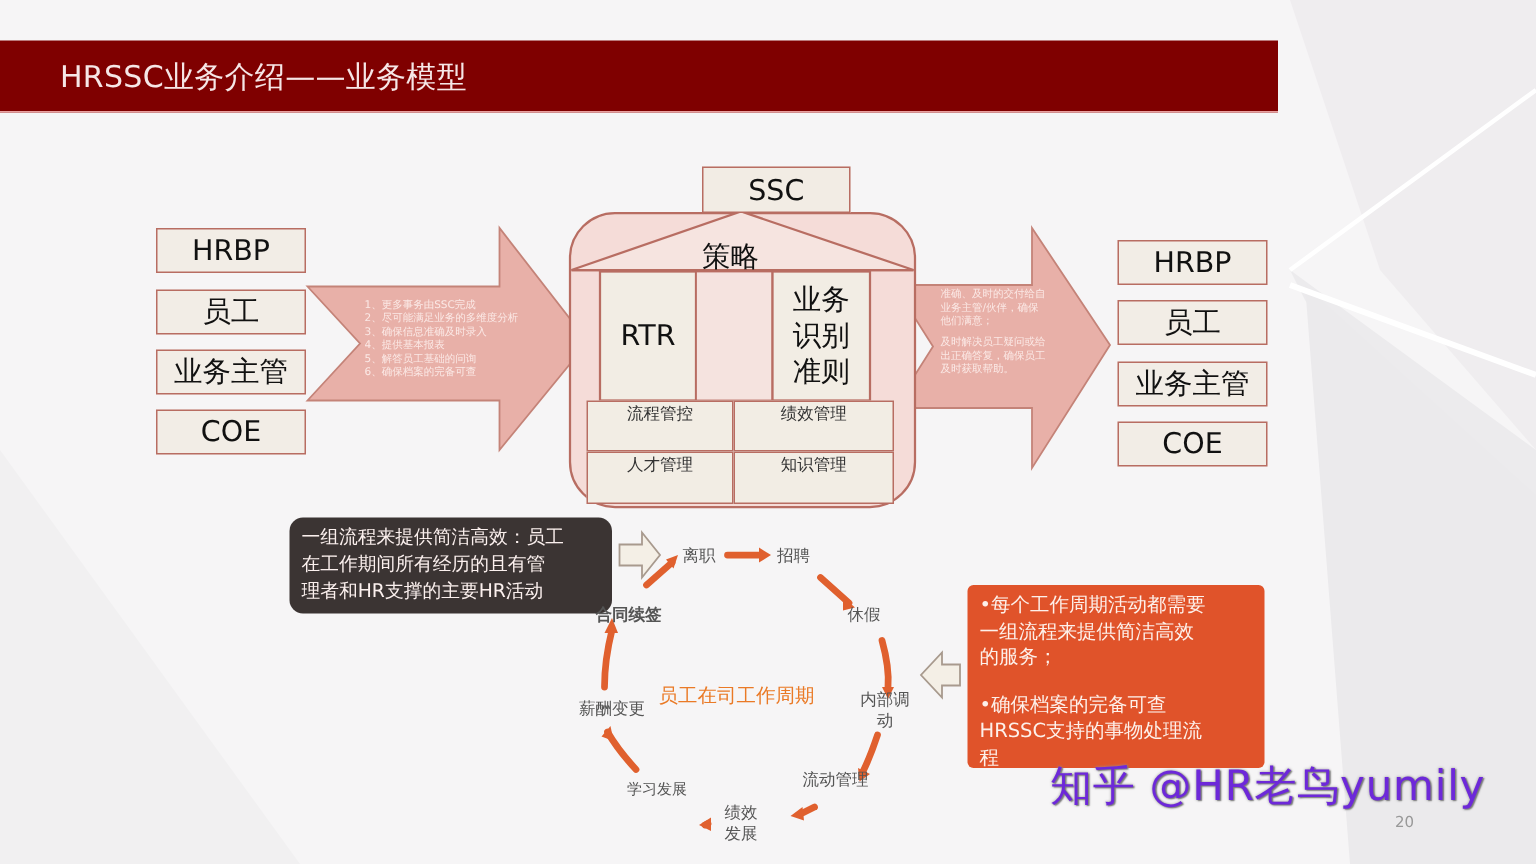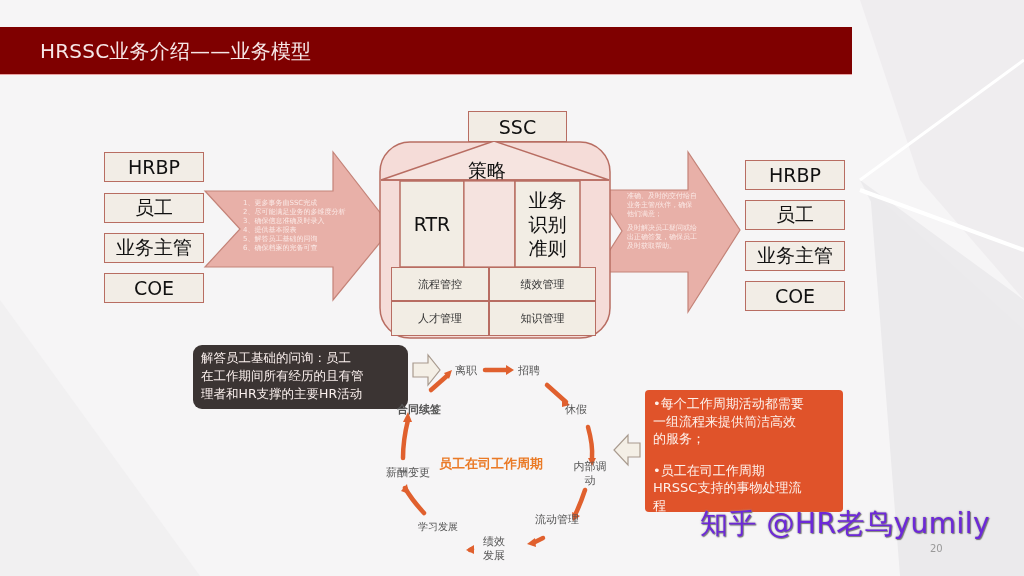--- a/index.html
+++ b/index.html
@@ -31,35 +31,35 @@
   .arrow-text div { white-space: nowrap; }
   .ssc-box {
     position: absolute; left: 451px; top: 111px; width: 99px; height: 31px;
     background: #f2ece4; border: 1.5px solid #b86d62;
     display: flex; align-items: center; justify-content: center;
     font-size: 19px; color: #111; margin-left: 17px;
   }
   .label-abs { position: absolute; display: flex; align-items: center; justify-content: center; color: #111; }
   .cell {
     position: absolute; background: #f2ede4; border: 1.5px solid #b86d62;
-    display: flex; align-items: center; justify-content: center;
+    display: flex; align-items: flex-start; justify-content: center;
     font-size: 11px; color: #333;
   }
   .dark-box {
     position: absolute; left: 193px; top: 345px; width: 215px; height: 64px;
     background: #3b3433; border-radius: 9px;
     color: #fbf0ee; font-size: 12.5px; line-height: 18px; padding: 4px 8px;
   }
   .orange-box {
     position: absolute; left: 645px; top: 390px; width: 198px; height: 122px;
     background: #e0532a; border-radius: 4px;
     color: #fdf0ea; font-size: 13px; line-height: 17.5px; padding: 5px 8px;
   }
   .cycle-label { position: absolute; font-size: 11px; color: #555; text-align: center; line-height: 14px; }
-  .cycle-center { position: absolute; left: 439px; top: 455px; font-size: 13px; color: #ea7a26; font-weight: bold; }
+  .cycle-center { position: absolute; left: 439px; top: 455px; font-size: 13px; color: #ea7a26; font-weight: normal; }
   .watermark {
     position: absolute; left: 700px; top: 505px; font-size: 28px; color: #6d28d9;
     text-shadow: 1px 1px 1px #777, 0 0 2px #999; letter-spacing: 0.5px;
   }
   .page-num { position: absolute; left: 930px; top: 543px; font-size: 10px; color: #999; }
 </style>
 </head>
 <body>
 
 <svg class="svgbase" viewBox="0 0 1024 576">
@@ -181,21 +181,21 @@
     <span>绩效管理</span>
   </div>
 <div class="cell" style="left:391px; top:301px; width:98px; height:35px;">
     <span>人才管理</span>
   </div>
 <div class="cell" style="left:489px; top:301px; width:107px; height:35px;">
     <span>知识管理</span>
   </div>
 
 <div class="dark-box">
-  <div>解答员工基础的问询：员工</div>
+  <div>一组流程来提供简洁高效：员工</div>
   <div>在工作期间所有经历的且有管</div>
   <div>理者和HR支撑的主要HR活动</div>
 </div>
 
 <div class="cycle-label" style="left:455px; top:364px;">离职</div>
 <div class="cycle-label" style="left:518px; top:364px;">招聘</div>
 <div class="cycle-label" style="left:565px; top:403px;">休假</div>
 <div class="cycle-label" style="left:570px; top:460px; width:40px;">
   <span>内部调动</span>
 </div>
@@ -209,19 +209,19 @@
 <div class="cycle-label" style="left:386px; top:466px;">薪酬变更</div>
 <div class="cycle-label" style="left:397px; top:403px;font-weight:bold;">合同续签</div>
 
 <div class="cycle-center">员工在司工作周期</div>
 
 <div class="orange-box">
   <div>•每个工作周期活动都需要</div>
   <div>一组流程来提供简洁高效</div>
   <div>的服务；</div>
   <div style="height:14px"></div>
-  <div>•员工在司工作周期</div>
+  <div>•确保档案的完备可查</div>
   <div>HRSSC支持的事物处理流</div>
   <div>程</div>
 </div>
 
 <div class="watermark">知乎 @HR老鸟yumily</div>
 <div class="page-num">20</div>
 
 </body></html>

